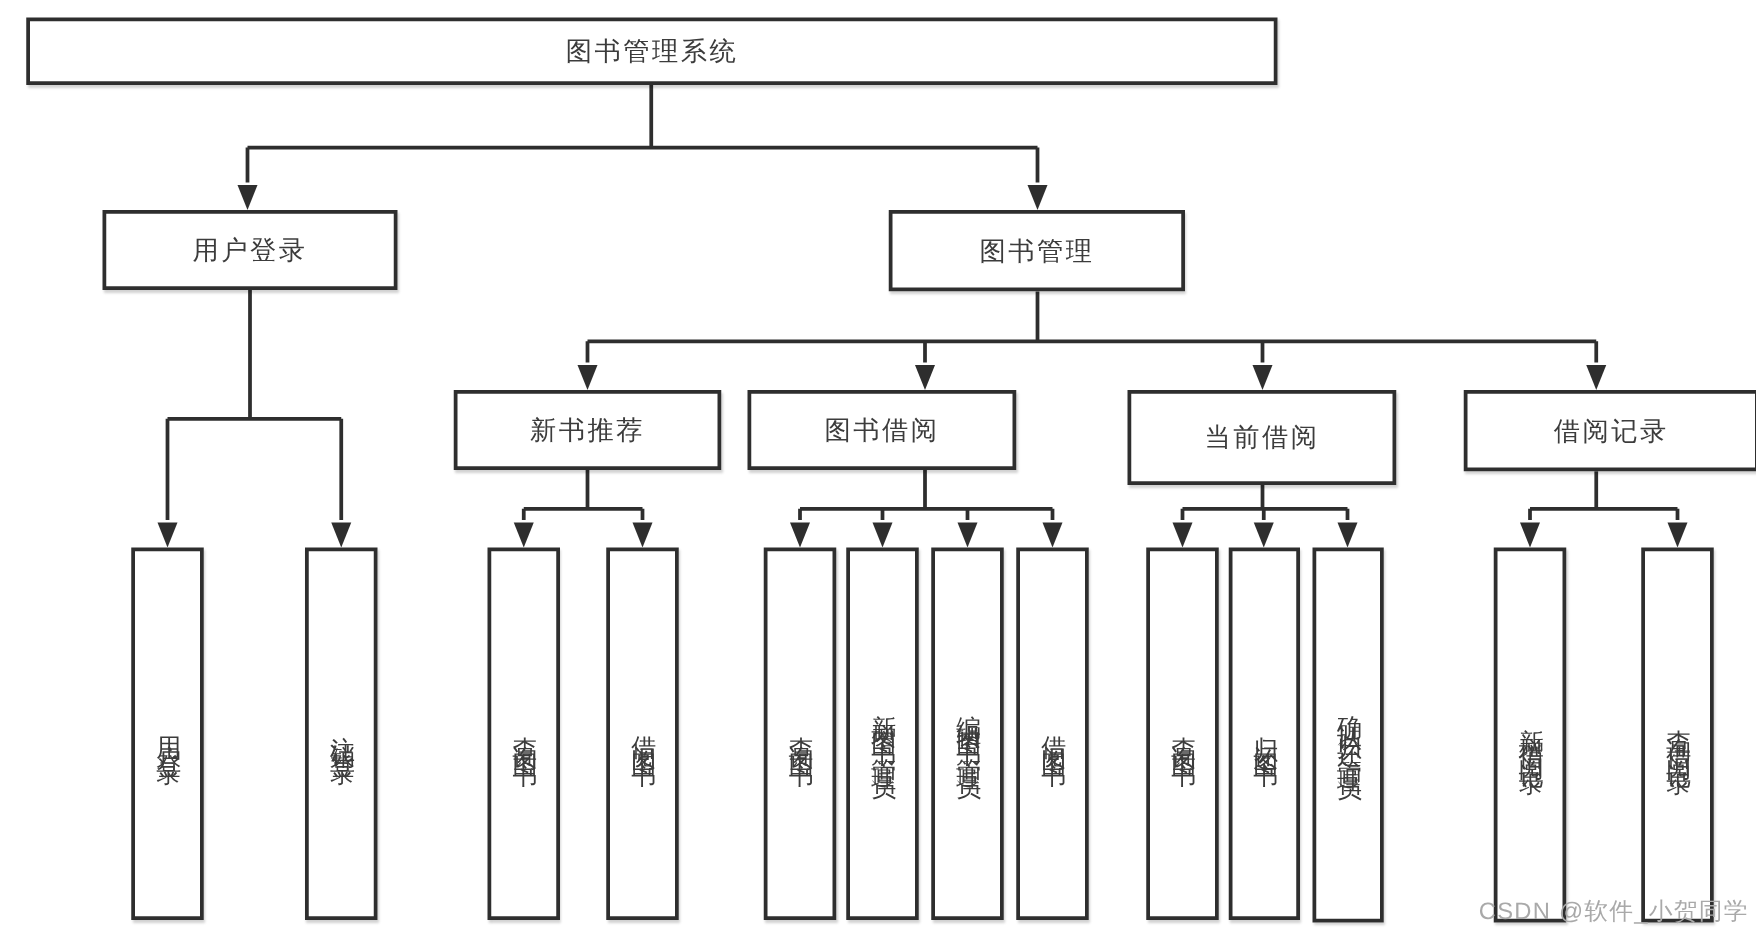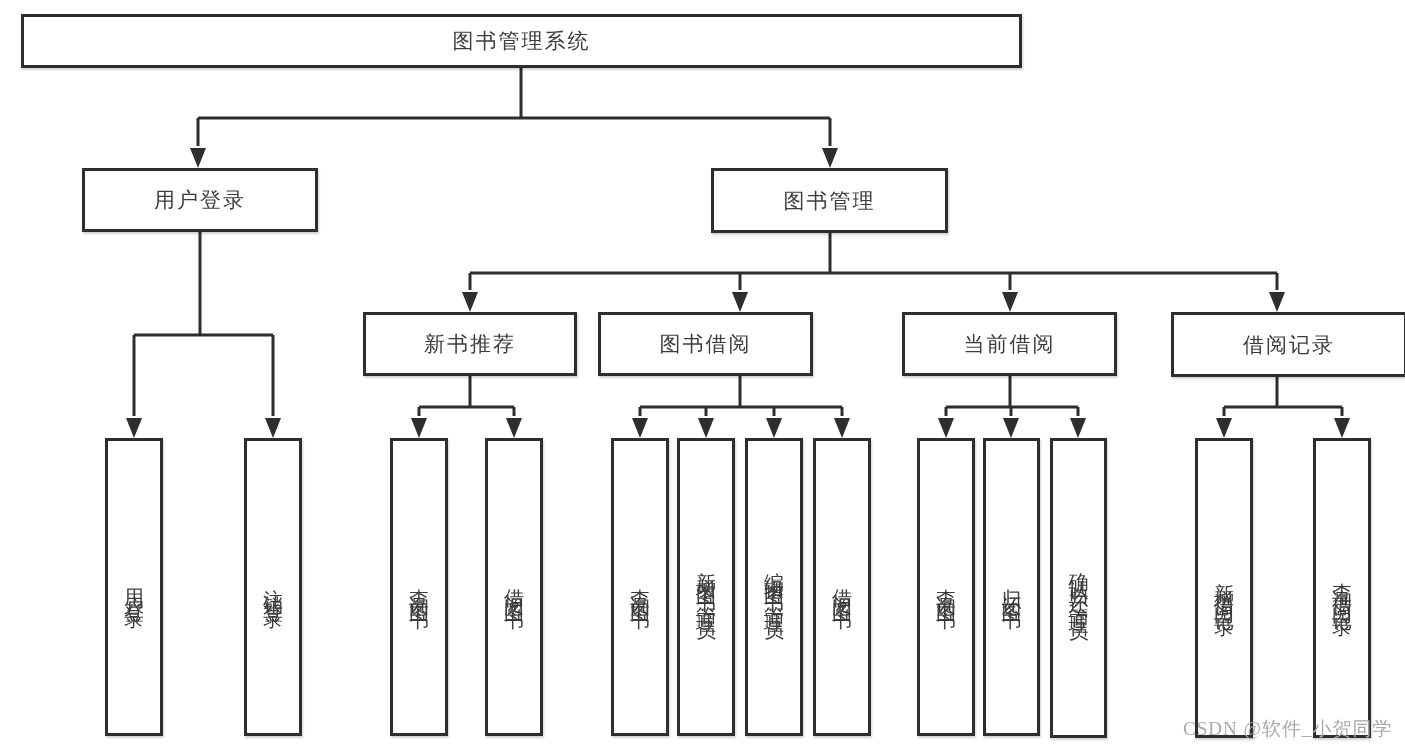--- a/index.html
+++ b/index.html
@@ -1,20 +1,20 @@
 <!DOCTYPE html>
 <html style="--line: #2e2e2e; --text: #3c3c3c; --background: #ffffff; --box_background: #ffffff; --watermark: #a9a9a9;"><head>
 <meta charset="utf-8">
 <style>
   html,body { margin:0; padding:0; }
   body { background:#ffffff; }
   .canvas {
     position:relative; width:1405px; height:747px;
     background:var(--background,#ffffff);
-    font-family:Liberation Serif, serif;
+    font-family:Liberation Sans, sans-serif;
     overflow:hidden;
   }
   .wires { position:absolute; left:0; top:0; width:1405px; height:747px; }
   .wires path { stroke:var(--line,#2e2e2e); stroke-width:3; fill:none; }
   .wires polygon { fill:var(--line,#2e2e2e); stroke:none; }
   .node {
     position:absolute; box-sizing:border-box;
     border:3px solid var(--line,#2e2e2e);
     background:var(--box_background,#ffffff);
     display:flex; align-items:center; justify-content:center;
@@ -90,21 +90,21 @@
   <div class="node hbox" style="left:711px;top:168px;width:237px;height:65px">
     <span>图书管理</span>
   </div>
 
   <div class="node hbox" style="left:363px;top:312px;width:214px;height:64px">
     <span>新书推荐</span>
   </div>
   <div class="node hbox" style="left:598px;top:312px;width:215px;height:64px">
     <span>图书借阅</span>
   </div>
-  <div class="node hbox" style="left:902px;top:312px;width:215px;height:64px">
+  <div class="node hbox" style="left:902px;top:312px;width:215px;height:76px">
     <span>当前借阅</span>
   </div>
   <div class="node hbox" style="left:1171px;top:312px;width:236px;height:65px">
     <span>借阅记录</span>
   </div>
 
   <div class="node vbox" style="left:105px;top:438px;width:58px;height:298px">
     <span class="vlabel">用户登录</span>
   </div>
   <div class="node vbox" style="left:244px;top:438px;width:58px;height:298px">

